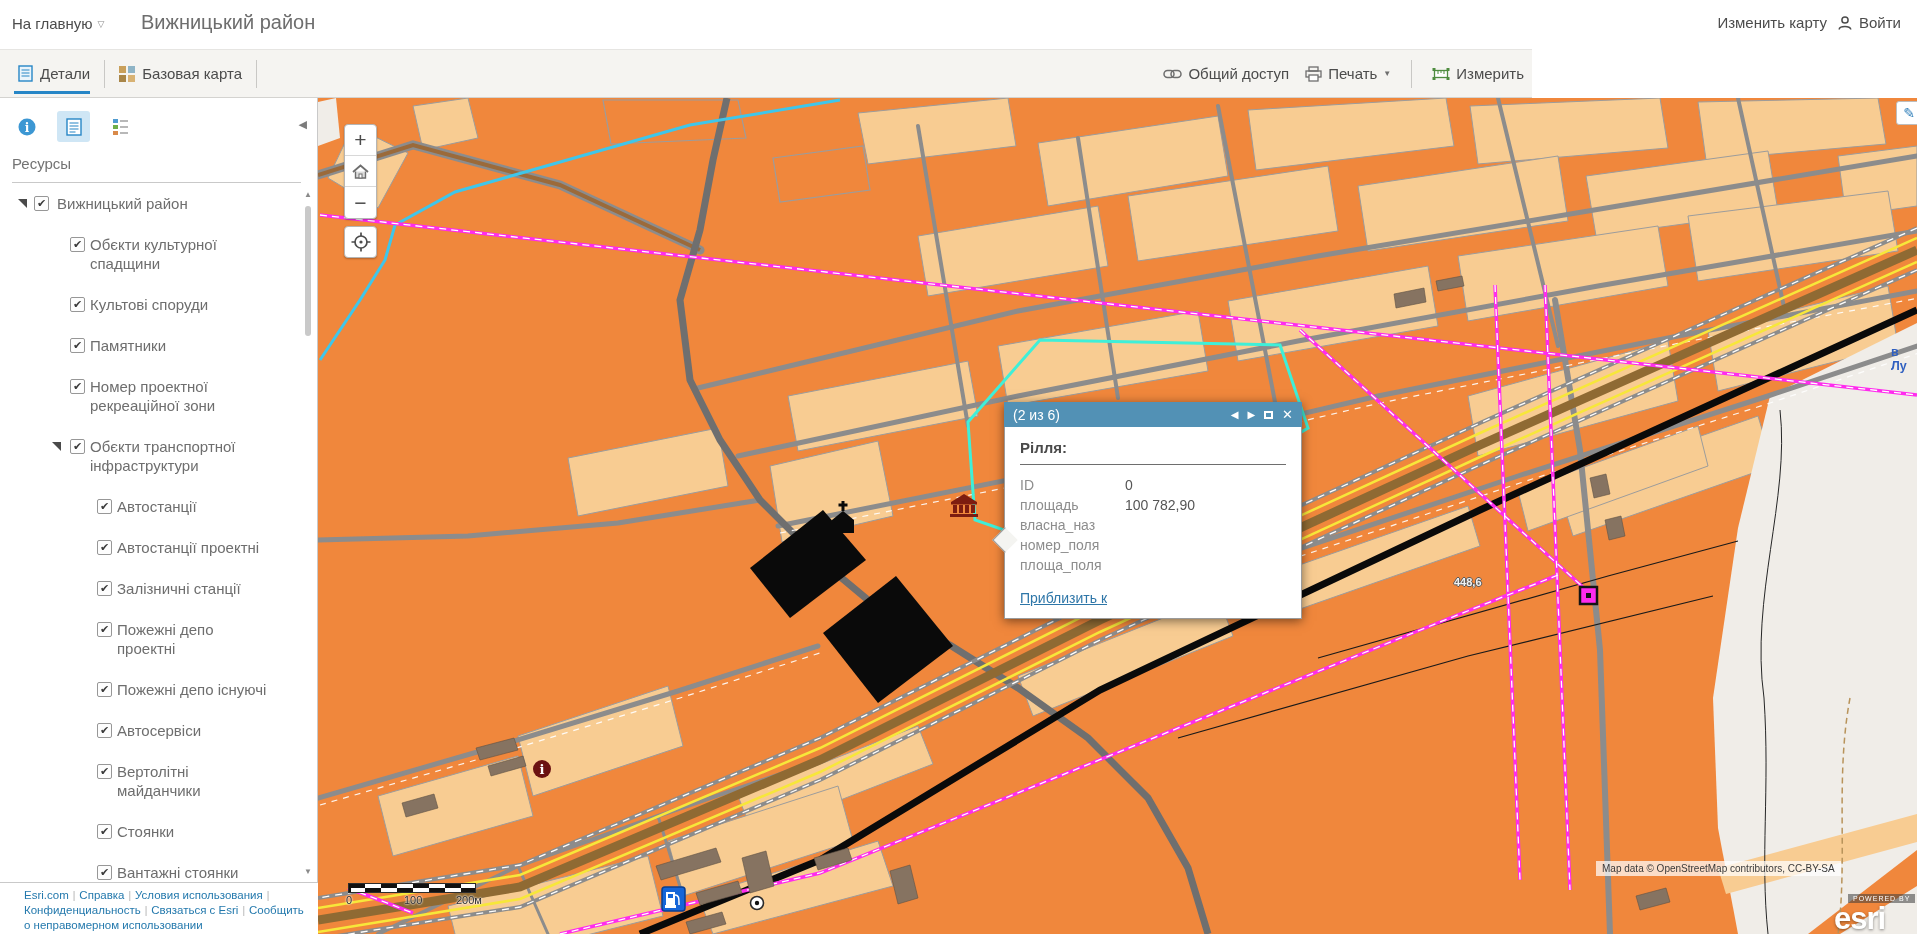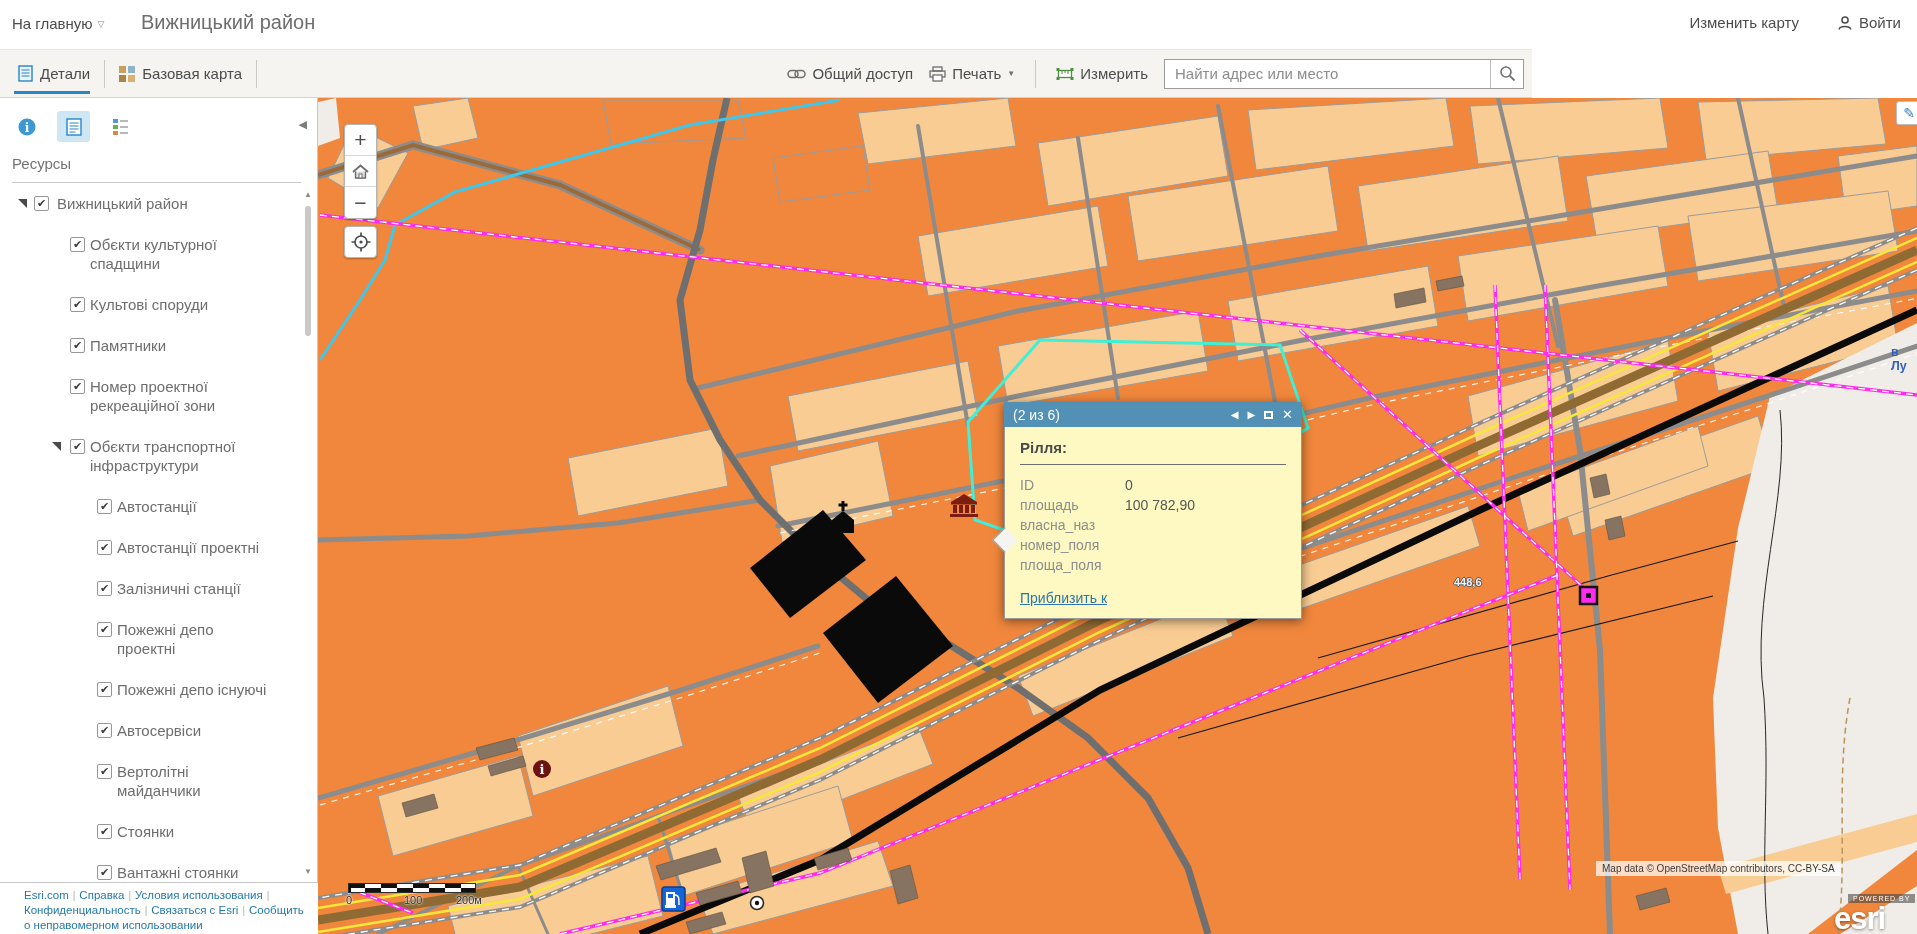--- a/index.html
+++ b/index.html
@@ -2,21 +2,21 @@
 <html><head>
 <meta charset="utf-8">
 <style>
 *{margin:0;padding:0;box-sizing:border-box}
 html,body{width:1917px;height:934px;overflow:hidden;font-family:"Liberation Sans",sans-serif;background:#fff}
 
 #header{position:absolute;left:0;top:0;width:1917px;height:49px;background:#fff}
 #back{position:absolute;left:12px;top:15px;font-size:15px;color:#4c4c4c;display:flex;align-items:center;gap:5px;cursor:pointer}
 #back .chev{font-size:9px;color:#8a8a8a}
 #page-title{position:absolute;left:141px;top:11px;font-size:20px;color:#6e6e6e}
-#hdr-right{position:absolute;right:16px;top:14px;display:flex;align-items:flex-start;gap:38px;font-size:15px;color:#4c4c4c}
+#hdr-right{position:absolute;right:16px;top:14px;display:flex;align-items:flex-start;gap:10px;font-size:15px;color:#4c4c4c}
 .hbtn{display:flex;align-items:center;gap:6px;cursor:pointer}
 
 #toolbar{position:absolute;left:0;top:49px;width:1532px;height:49px;background:#f5f4f1;border-top:1px solid #e6e5e2;border-bottom:1px solid #d4d3d0;display:flex;align-items:center}
 .tab{display:flex;align-items:center;gap:7px;font-size:15px;color:#4c4c4c;padding:0 10px;height:100%;position:relative;cursor:pointer}
 .tab.active:after{content:"";position:absolute;left:6px;right:10px;bottom:3px;height:3px;background:#2786c6}
 .tbsep{width:1px;height:28px;background:#c9c8c5;margin:0 4px}
 #tb-left{margin-left:8px;display:flex;align-items:center;height:100%}
 #tb-right{margin-left:auto;display:flex;align-items:center;gap:16px;margin-right:8px}
 .tbtn{display:flex;align-items:center;gap:6px;font-size:15px;color:#4c4c4c;cursor:pointer}
 .dd{font-size:8px;color:#6e6e6e}
@@ -56,21 +56,21 @@
 #zoomstack .zb:last-child{border-bottom:0}
 #locate{left:26px;top:128px;width:33px;height:32px;display:flex;align-items:center;justify-content:center;cursor:pointer}
 #editbtn{position:absolute;right:-5px;top:3px;width:26px;height:24px;background:#fff;border:1px solid #bdbdbd;border-radius:3px;color:#2b7cb8;font-size:14px;text-align:center;line-height:22px;cursor:pointer}
 
 #popup{position:absolute;left:686px;top:304px;width:298px;box-shadow:0 2px 10px rgba(0,0,0,.5);z-index:6}
 #pp-head{height:25px;background:#5291b5;color:#fff;font-size:14px;display:flex;align-items:center;padding:12px 9px}
 #pp-head .nav{margin-left:auto;display:flex;gap:9px;align-items:center}
 #pp-head .nv{font-size:10px;cursor:pointer;line-height:10px}
 #pp-head .mx{width:9px;height:8px;border:2px solid #fff;cursor:pointer}
 #pp-head .cl{font-size:13px;cursor:pointer;line-height:13px}
-#pp-body{position:relative;background:#fef9c3;border:1px solid #9a9a9a;border-top:0;padding-bottom:10px}
+#pp-body{position:relative;background:#ffffff;border:1px solid #9a9a9a;border-top:0;padding-bottom:10px}
 #pp-title{font-size:15px;font-weight:bold;color:#4a4a4a;padding:12px 15px 8px}
 #pp-hr{border-top:1px solid #6e6e6e;margin:0 15px}
 #pp-fields{padding:10px 15px 0}
 .pp-row{display:flex;font-size:14px;line-height:20px}
 .pp-label{width:105px;color:#8d8d8d;flex:none}
 .pp-val{color:#555}
 #pp-link{display:inline-block;margin:15px 15px 2px;font-size:14px;color:#2e76a8;text-decoration:underline;cursor:pointer}
 #pp-arrow{position:absolute;left:-9px;top:104px;width:18px;height:18px;background:#f4f4f1;border-left:1px solid #9a9a9a;border-top:1px solid #9a9a9a;transform:rotate(-45deg)}
 
 #scale{position:absolute;left:30px;top:785px}
@@ -154,29 +154,20 @@
       <svg class="icon-svg" width="18" height="14" viewBox="0 0 18 14">
           <rect x="2.5" y="3.5" width="13" height="7" fill="#fff" stroke="#4e8c3f" stroke-width="1.3"></rect>
           <path d="M6,4 v3 M9,4 v2 M12,4 v3" stroke="#4e8c3f" stroke-width="1"></path>
           <rect x="0.5" y="1" width="3" height="3" fill="#4e8c3f"></rect>
           <rect x="14.5" y="1" width="3" height="3" fill="#4e8c3f"></rect>
           <rect x="0.5" y="10" width="3" height="3" fill="#4e8c3f"></rect>
           <rect x="14.5" y="10" width="3" height="3" fill="#4e8c3f"></rect>
         </svg>
       <span>Измерить</span>
     </span>
-    <div id="searchbox">
-      <input type="text" placeholder="Найти адрес или место" style="">
-      <button>
-        <svg class="icon-svg" width="17" height="17" viewBox="0 0 17 17" style="margin:auto">
-            <circle cx="7" cy="7" r="5" fill="none" stroke="#707070" stroke-width="1.6"></circle>
-            <path d="M10.8,10.8 L15.5,15.5" stroke="#707070" stroke-width="1.8"></path>
-          </svg>
-      </button>
-    </div>
   </div>
 </div>
 
 <div id="sidebar">
   <div id="icon-tabs">
     <div class="itab">
       <svg class="icon-svg" width="18" height="18" viewBox="0 0 18 18">
           <circle cx="9" cy="9" r="8.5" fill="#3c97d3"></circle>
           <text x="9" y="13.5" text-anchor="middle" font-size="12" font-family="DejaVu Serif,serif" font-weight="bold" fill="#fff">i</text>
         </svg>

